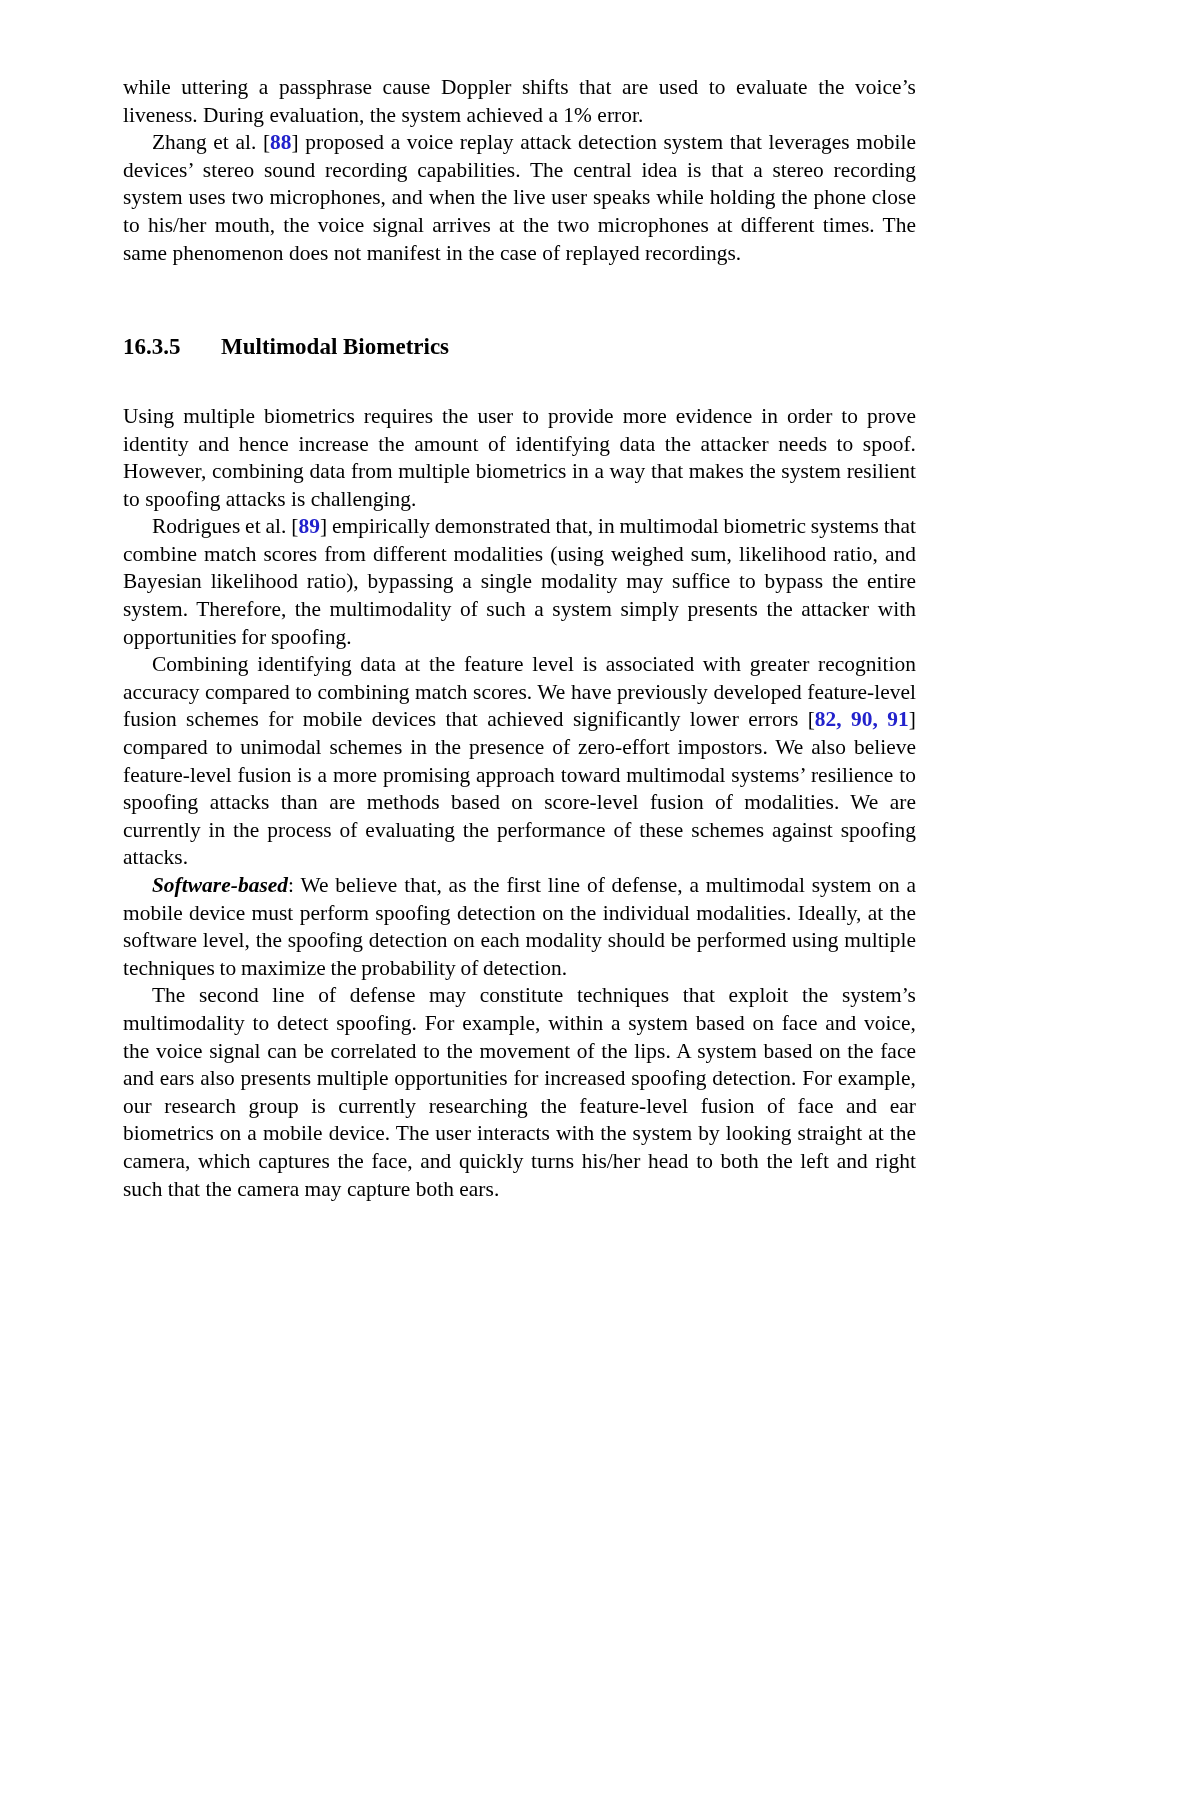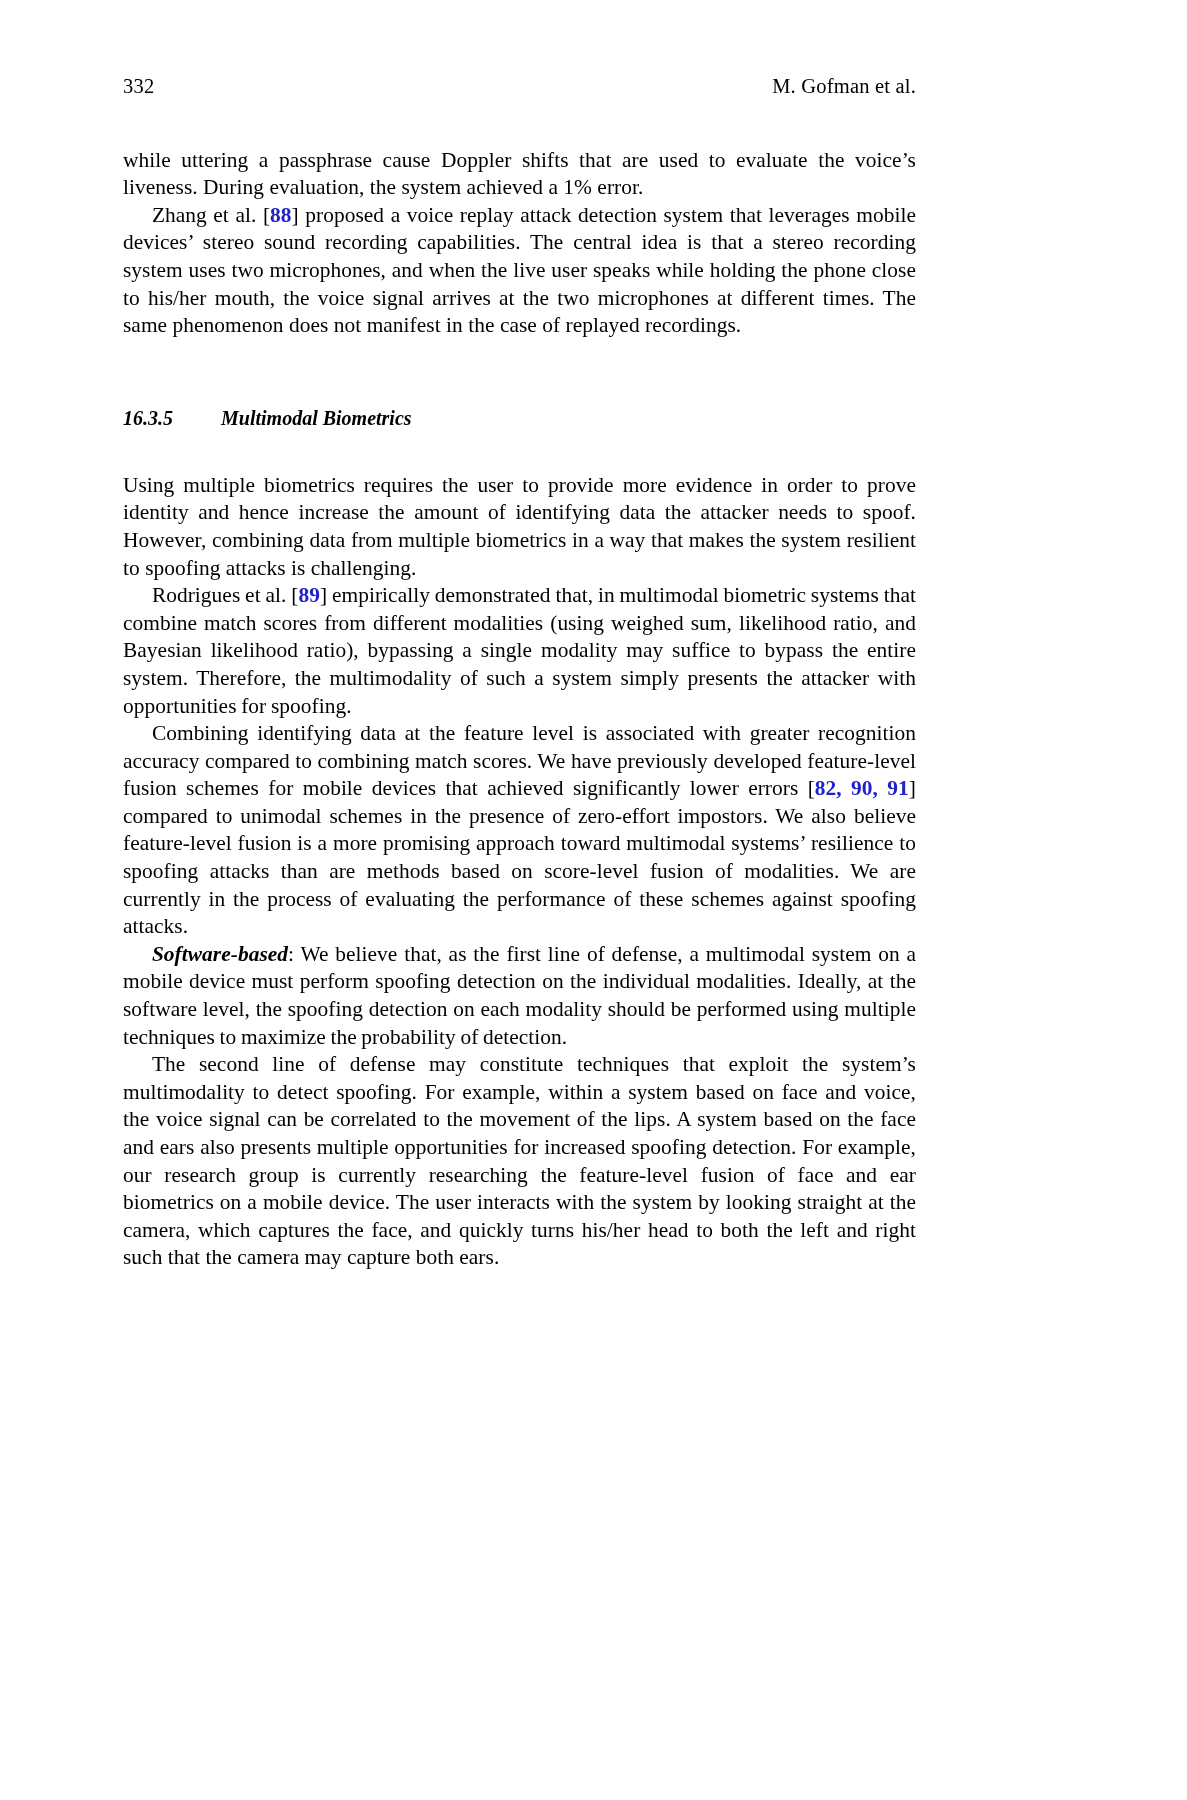--- a/index.html
+++ b/index.html
@@ -52,23 +52,22 @@
   }
   p.body.indent {
     text-indent: 1.35em;
   }
   p.body.tight {
     word-spacing: -0.035em;
   }
 
   
   h2.section-heading {
-    font-size: 20px;
+    font-size: 23px;
     font-weight: bold;
-    font-style: italic;
     margin: 0;
     padding: 0;
     line-height: 1.25;
     white-space: pre;
   }
   .heading-block {
     margin-top: 66px;
     margin-bottom: 41px;
   }
   .heading-num {
@@ -78,24 +77,20 @@
 
   .cite { color: #2222cc; font-weight: bold; }
   .bold { font-weight: bold; font-style: italic; }
 </style>
 </head>
 <body>
 
 <div class="page">
   <div class="content">
 
-    <div class="running-head">
-      <span class="folio">332</span>
-      <span class="rh-title">M. Gofman et al.</span>
-    </div>
 
     <p class="body">while uttering a passphrase cause Doppler shifts that are used to evaluate the voice’s liveness. During evaluation, the system achieved a 1% error.</p>
 
     <p class="body indent">
       <span>Zhang et al. [</span><span class="cite">88</span><span>] proposed a voice replay attack detection system that leverages mobile devices’ stereo sound recording capabilities. The central idea is that a stereo recording system uses two microphones, and when the live user speaks while holding the phone close to his/her mouth, the voice signal arrives at the two microphones at different times. The same phenomenon does not manifest in the case of replayed recordings.</span>
     </p>
 
     <div class="heading-block">
       <h2 class="section-heading"><span class="heading-num">16.3.5</span><span>Multimodal Biometrics</span></h2>
     </div>

